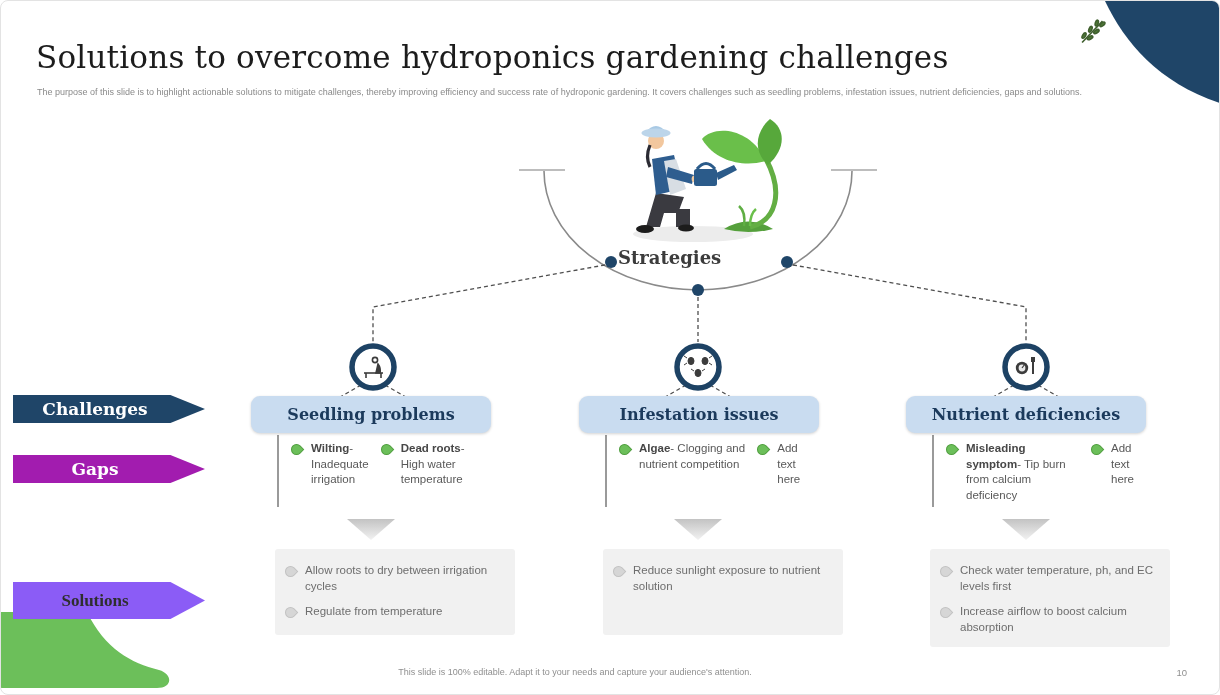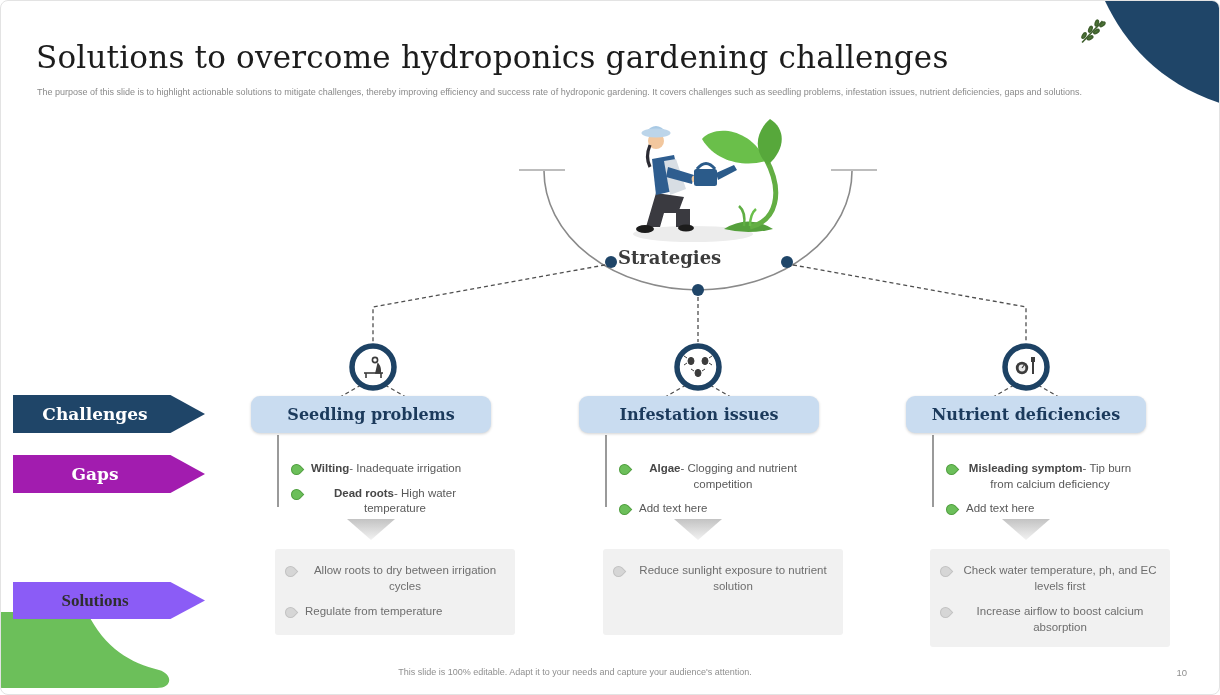--- a/index.html
+++ b/index.html
@@ -20,40 +20,40 @@
     font-size:9px;color:#8a8a8a;line-height:1.45;
   }
   .strategies{
     position:absolute;left:617px;top:246px;width:160px;text-align:left;
     font-family:"DejaVu Serif","Liberation Serif",serif;
     font-size:18px;font-weight:700;color:#3c3c3c;
   }
 
   
   .ribbon{
-    position:absolute;left:12px;height:38px;display:flex;align-items:center;justify-content:center;
+    position:absolute;left:12px;height:28px;display:flex;align-items:center;justify-content:center;
     font-family:"DejaVu Serif","Liberation Serif",serif;font-weight:700;font-size:17px;
     clip-path:polygon(0 0,82% 0,100% 50%,82% 100%,0 100%);
     padding-right:28px;box-sizing:border-box;width:192px;
   }
   .ribbon-challenges{top:394px;background:#1f4568;color:#fff;}
   .ribbon-gaps{top:454px;background:#a21caf;color:#fff;}
   .ribbon-solutions{top:581px;background:#8b5cf6;color:#2e2e2e;height:37px;font-family:Liberation Serif, serif;}
 
   
-  .col{position:absolute;top:395px;width:240px;text-align:center;}
+  .col{position:absolute;top:395px;width:240px;}
   .col-1{left:250px}.col-2{left:578px}.col-3{left:905px}
   .col-header{
     height:37px;background:#c9dcf0;border-radius:9px;
     display:flex;align-items:center;justify-content:center;
     font-family:"DejaVu Serif","Liberation Serif",serif;font-weight:700;font-size:16px;color:#1b3a5c;
     box-shadow:0 1px 3px rgba(0,0,0,.18);position:relative;z-index:2;
   }
   .vline{position:absolute;left:26px;top:39px;width:2px;height:72px;background:#9a9a9a;}
-  .gap-list{margin:28px 0 0 40px;display:flex;flex-direction:column;gap:9px;width:188px;}
+  .gap-list{margin:8px 0 0 40px;display:flex;gap:9px;width:188px;}
   .bullet{display:flex;gap:9px;font-size:11.5px;color:#595959;line-height:1.35;}
   .bullet b{color:#474747;font-weight:700;}
   .marker{flex:0 0 auto;width:9px;height:9px;margin-top:3px;border-radius:50% 0 50% 50%;transform:rotate(45deg);}
   .marker-green{background:#6cbf5a;border:1px solid #4f9e3e;}
   .marker-gray{background:#d6d6d6;border:1px solid #c2c2c2;}
   .sol-box{
     position:absolute;left:0;top:153px;width:240px;min-height:86px;background:#f1f1f1;border-radius:3px;
     box-sizing:border-box;padding:14px 10px 12px 10px;display:flex;flex-direction:column;gap:10px;margin-left:24px;
   }
   .sol-box .bullet{color:#6e6e6e;}

